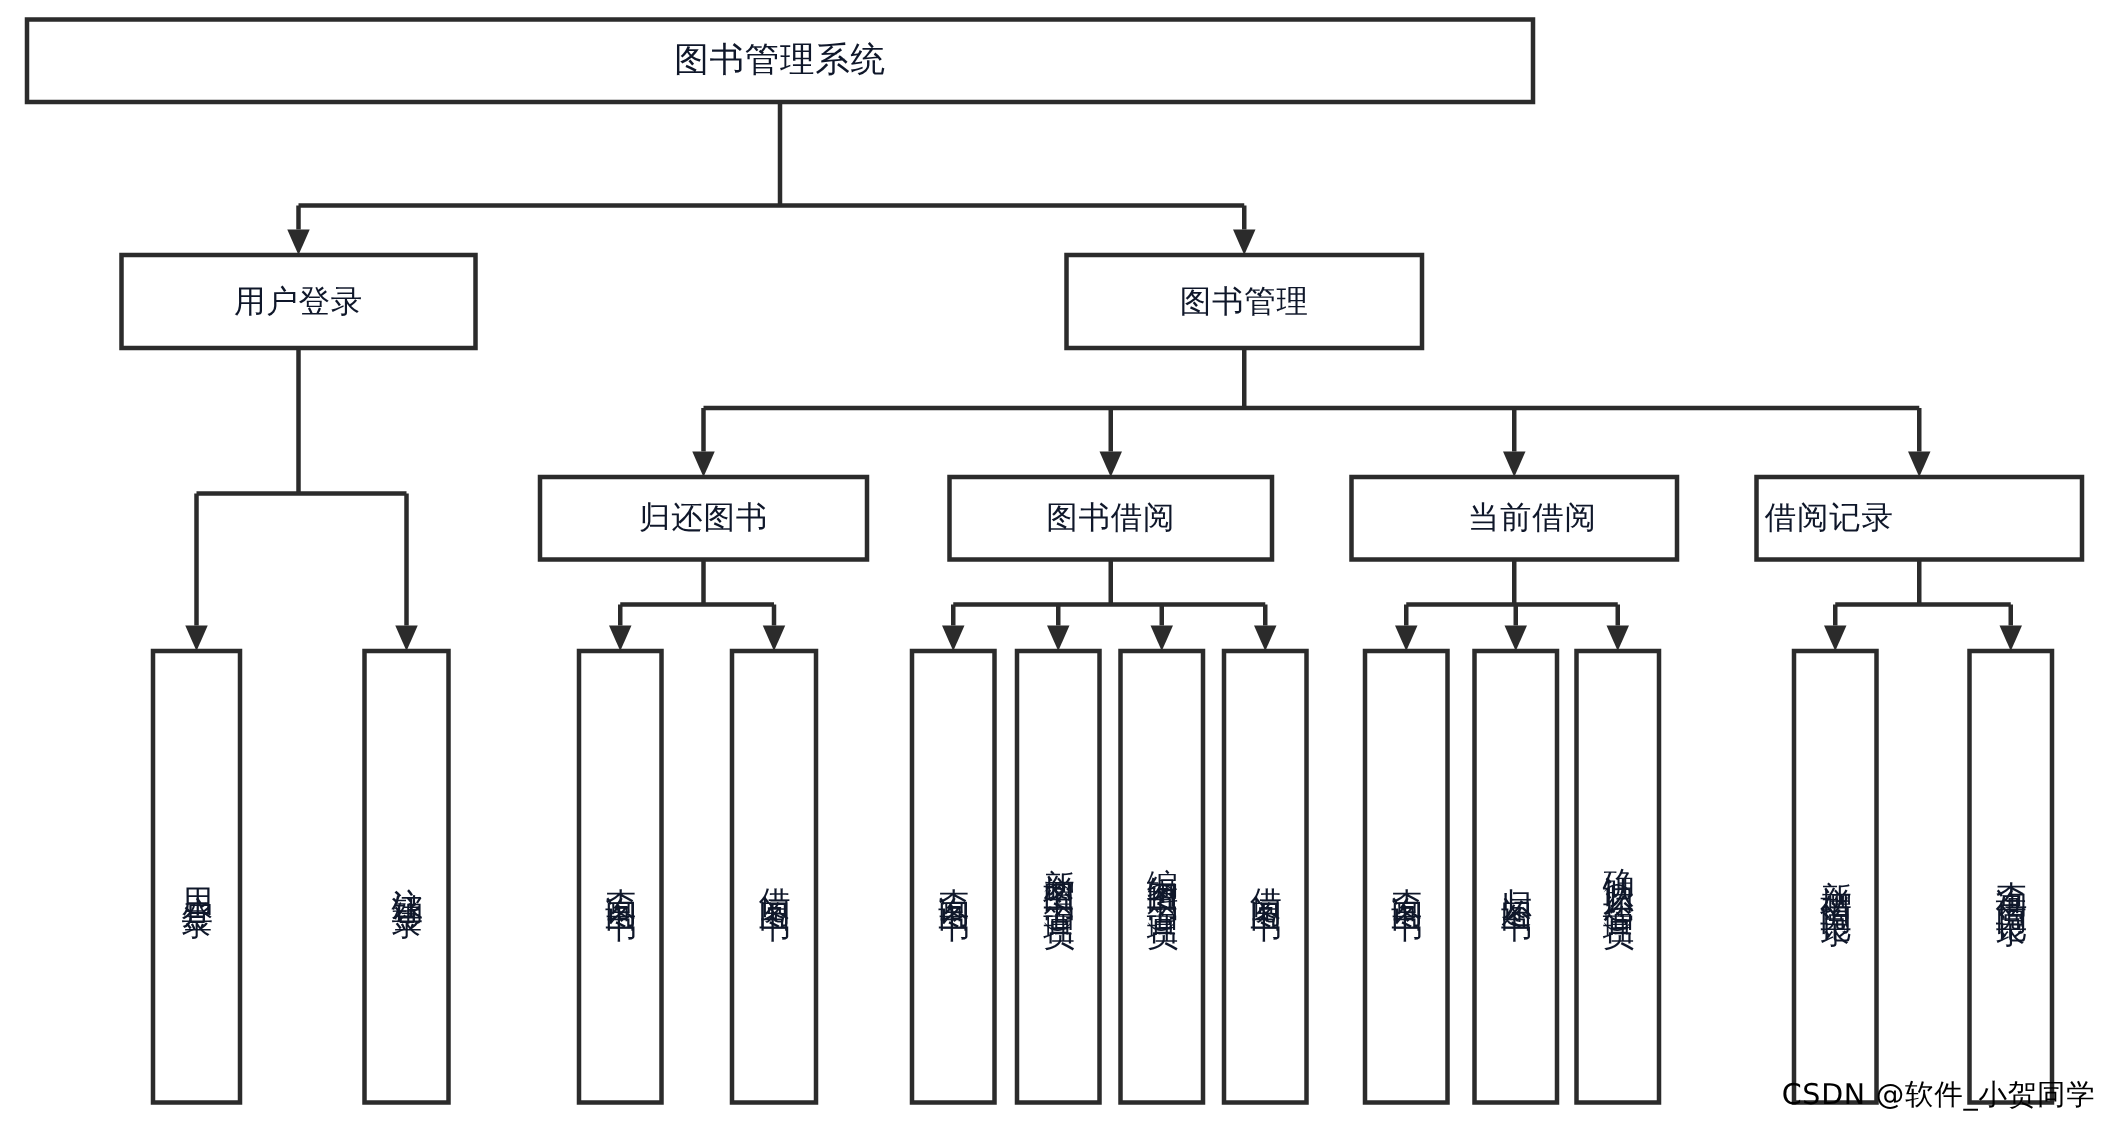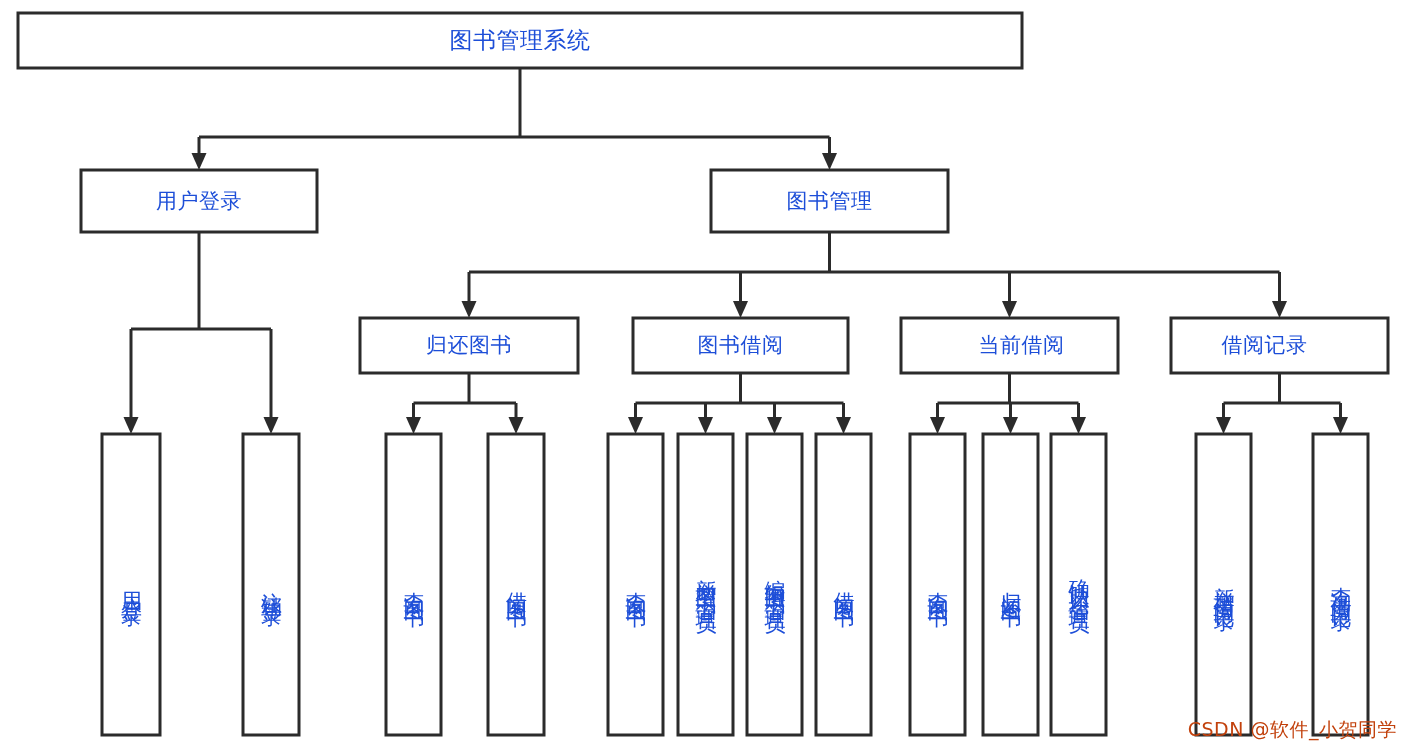--- a/index.html
+++ b/index.html
@@ -42,21 +42,21 @@
   .arrow-head {
     fill: #2b2b2b;
     stroke: none;
   }
   .node-label {
     position: absolute;
     box-sizing: border-box;
     display: flex;
     align-items: center;
     justify-content: center;
-    color: #1d4ed8;
+    color: #0f172a;
     font-family: "DejaVu Sans", "Liberation Sans", sans-serif;
     font-weight: 400;
     line-height: 1.06;
     letter-spacing: 0.5px;
     pointer-events: none;
     white-space: nowrap;
     text-align: right;
   }
   .label-root {
     font-size: 23px;
@@ -71,21 +71,21 @@
     letter-spacing: 5px;
     line-height: 1;
     white-space: nowrap;
     overflow: visible;
   }
   .watermark {
     position: absolute;
     right: 8px;
     bottom: 4px;
     font-size: 19px;
-    color: #c2410c;
+    color: #000000;
     font-family: "DejaVu Sans", "Liberation Sans", sans-serif;
     letter-spacing: 0.5px;
     white-space: nowrap;
     pointer-events: none;
   }
 </style>
 </head>
 <body>
 
 <div id="diagram-root">
@@ -182,21 +182,21 @@
       </div>
       <div class="node-label label-mid" style="left: 360px; top: 318px; width: 218px; height: 55px;">
         <span>归还图书</span>
       </div>
       <div class="node-label label-mid" style="left: 633px; top: 318px; width: 215px; height: 55px; border-radius: 25px;">
         <span>图书借阅</span>
       </div>
       <div class="node-label label-mid" style="left: 901px; top: 318px; width: 217px; height: 55px; padding-left: 24px;">
         <span>当前借阅</span>
       </div>
-      <div class="node-label label-mid" style="left: 1156px; top: 318px; width: 217px; height: 55px;">
+      <div class="node-label label-mid" style="left: 1111px; top: 318px; width: 217px; height: 55px;">
         <span>借阅记录</span>
       </div>
       <div class="node-label label-leaf" style="left: 102px; top: 434px; width: 58px; height: 301px;">
         <span>用户登录</span>
       </div>
       <div class="node-label label-leaf" style="left: 243px; top: 434px; width: 56px; height: 301px;">
         <span>注销登录</span>
       </div>
       <div class="node-label label-leaf" style="left: 386px; top: 434px; width: 55px; height: 301px;">
         <span>查询图书</span>

